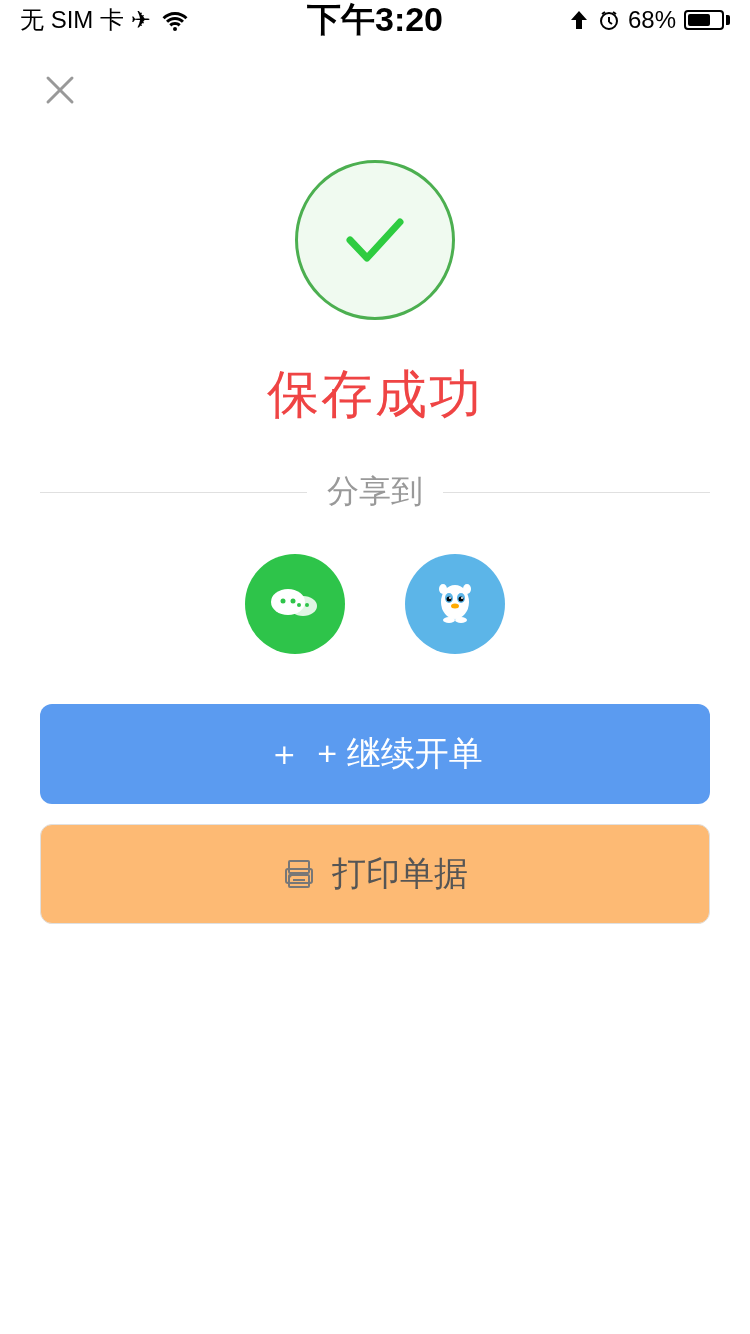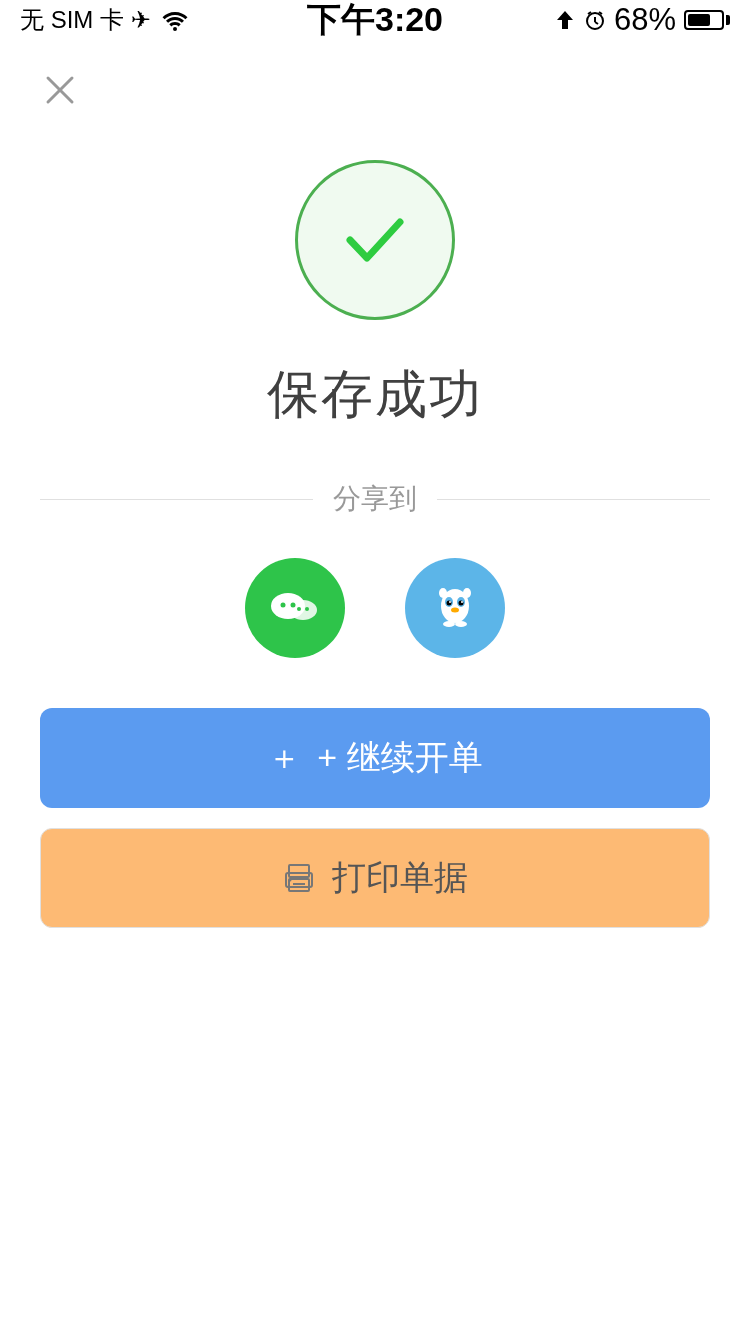--- a/index.html
+++ b/index.html
@@ -34,21 +34,21 @@
       font-size: 34px;
       font-weight: 600;
       position: absolute;
       left: 50%;
       transform: translateX(-50%);
     }
     .status-right {
       display: flex;
       align-items: center;
       gap: 8px;
-      font-size: 31px;
+      font-size: 24px;
     }
     .battery-icon {
       display: inline-flex;
       align-items: center;
       gap: 2px;
     }
     .battery-body {
       width: 40px;
       height: 20px;
       border: 2px solid #000;
@@ -109,22 +109,22 @@
     }
     .success-circle svg {
       width: 80px;
       height: 80px;
     }
 
     
     .success-title {
       font-size: 52px;
       font-weight: 400;
-      color: #404040;
-      margin-bottom: 50px;
+      color: #ef4444;
+      margin-bottom: 40px;
       letter-spacing: 2px;
     }
 
     
     .share-section {
       width: 100%;
       margin-bottom: 50px;
     }
     .share-divider {
       display: flex;
@@ -133,21 +133,21 @@
       margin-bottom: 40px;
     }
     .share-divider::before,
     .share-divider::after {
       content: '';
       flex: 1;
       height: 1px;
       background: #e0e0e0;
     }
     .share-label {
-      font-size: 28px;
+      font-size: 32px;
       color: #999;
       font-family: Liberation Serif, serif;
     }
 
     .share-icons {
       display: flex;
       justify-content: center;
       gap: 60px;
     }
     .share-icon-btn {

